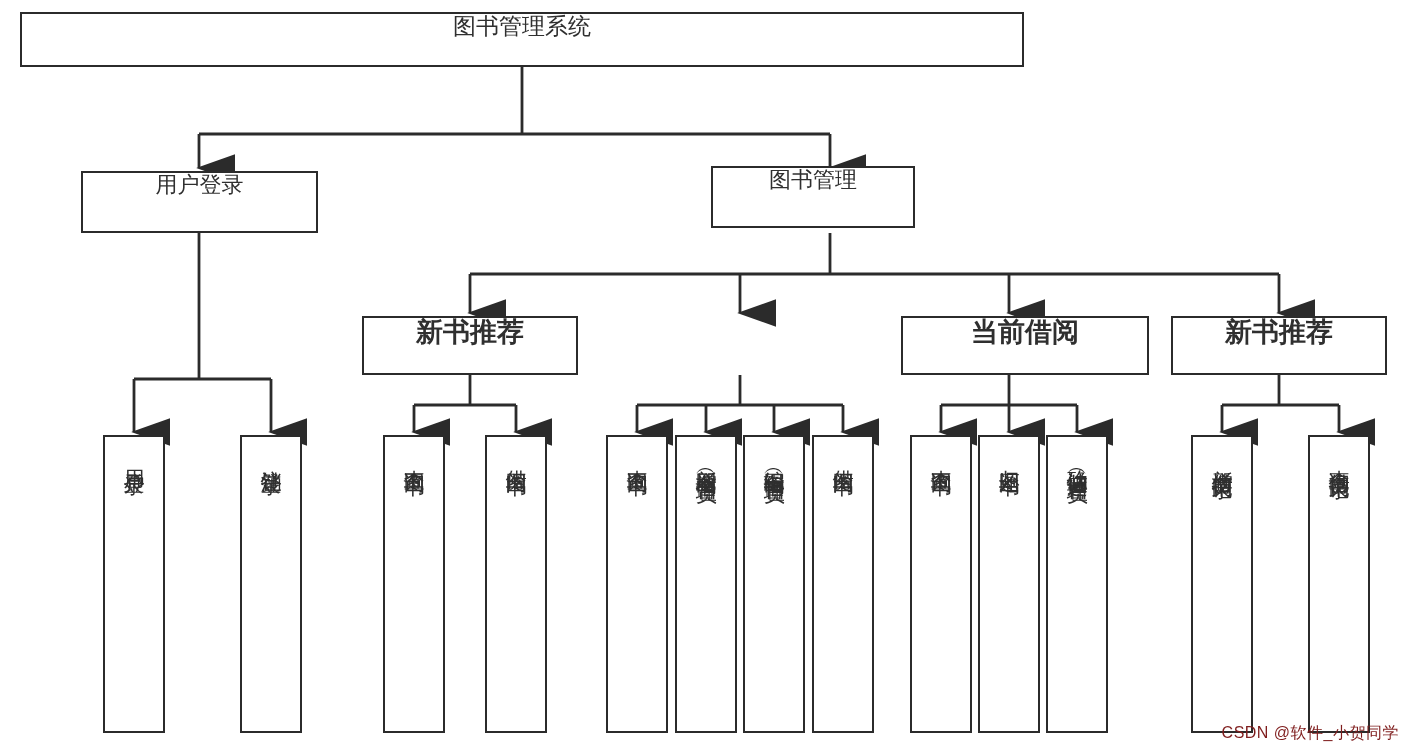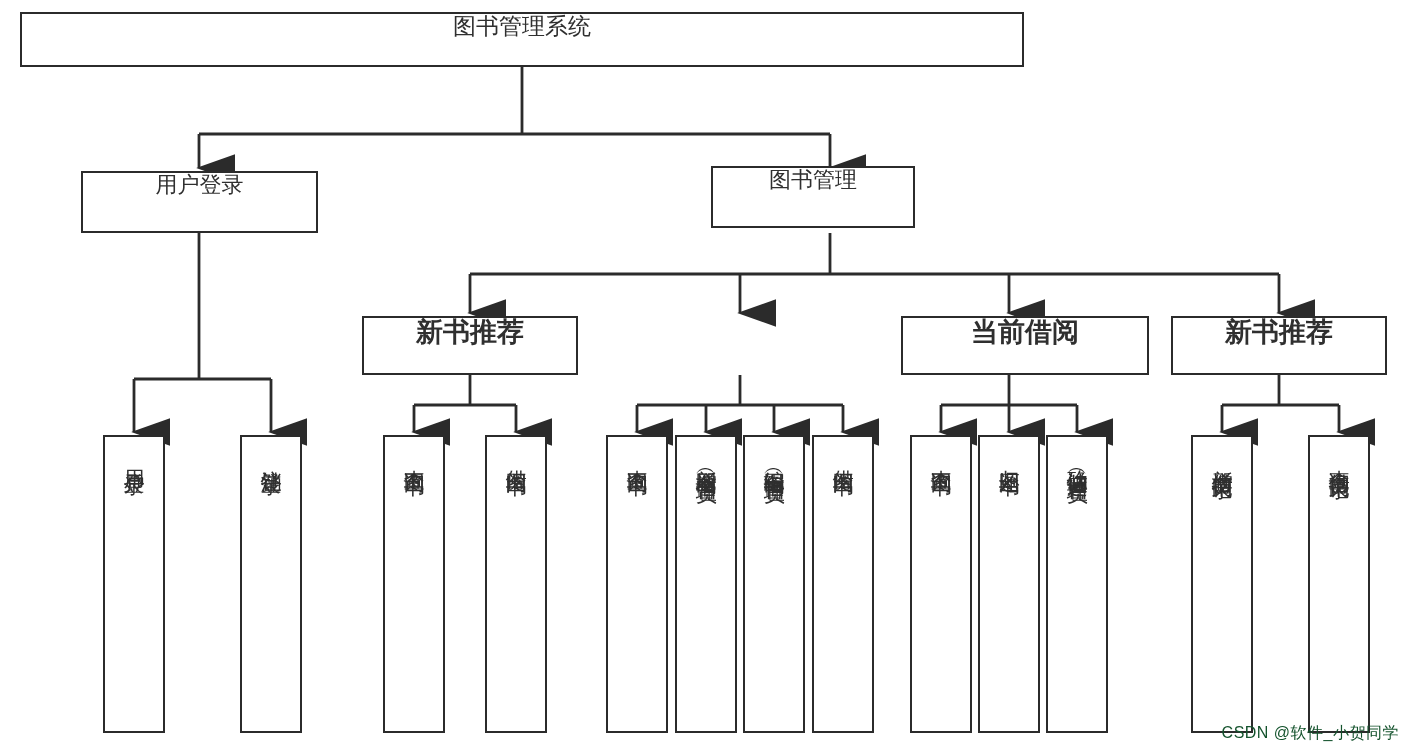--- a/index.html
+++ b/index.html
@@ -59,21 +59,21 @@
     text-orientation: upright;
     letter-spacing: 2px;
     white-space: nowrap;
     display: block;
   }
   .watermark {
     position: absolute;
     right: 6px;
     bottom: 3px;
     font-size: 16px;
-    color: #14532d;
+    color: #7f1d1d;
     letter-spacing: 0.5px;
     white-space: nowrap;
     z-index: 6;
     user-select: none;
   }
 </style>
 </head>
 <body>
 
 <div id="diagram-root">

